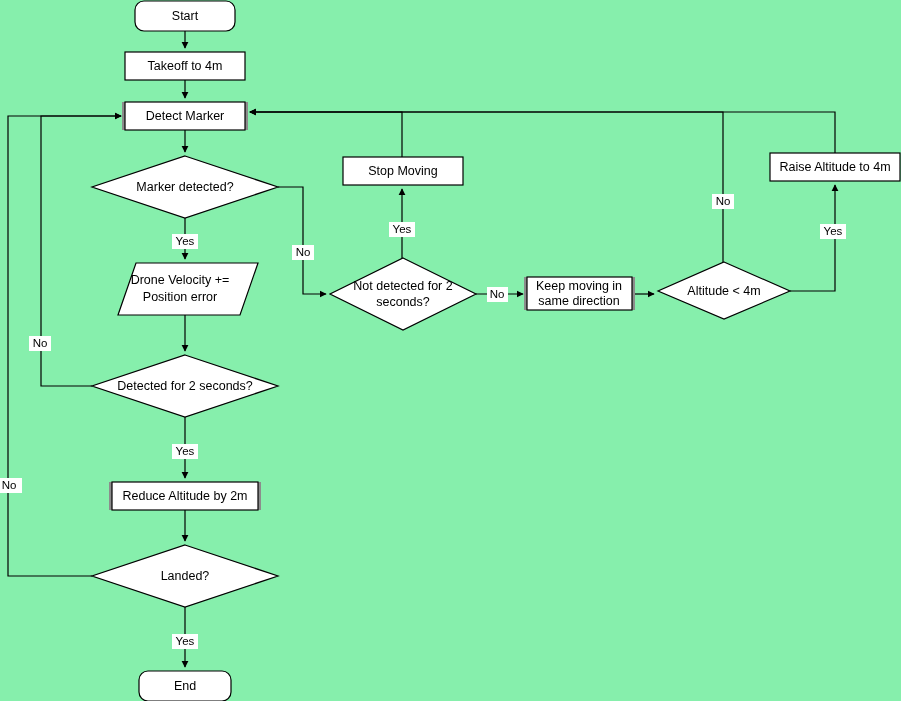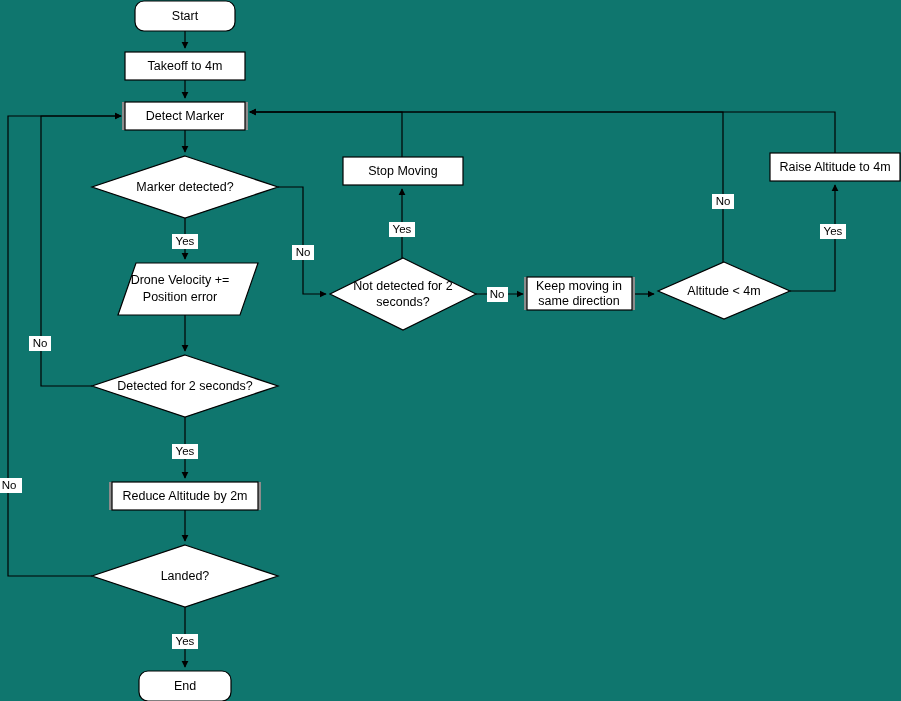--- a/index.html
+++ b/index.html
@@ -4,21 +4,21 @@
 <style>
   html, body {
     margin: 0;
     padding: 0;
     background: #ffffff;
   }
   #canvas {
     position: relative;
     width: 901px;
     height: 701px;
-    background: #0f766e;
+    background: #86efac;
     overflow: hidden;
     font-family: "Liberation Sans", sans-serif;
   }
   svg.flow {
     position: absolute;
     left: 0;
     top: 0;
     width: 901px;
     height: 701px;
   }

